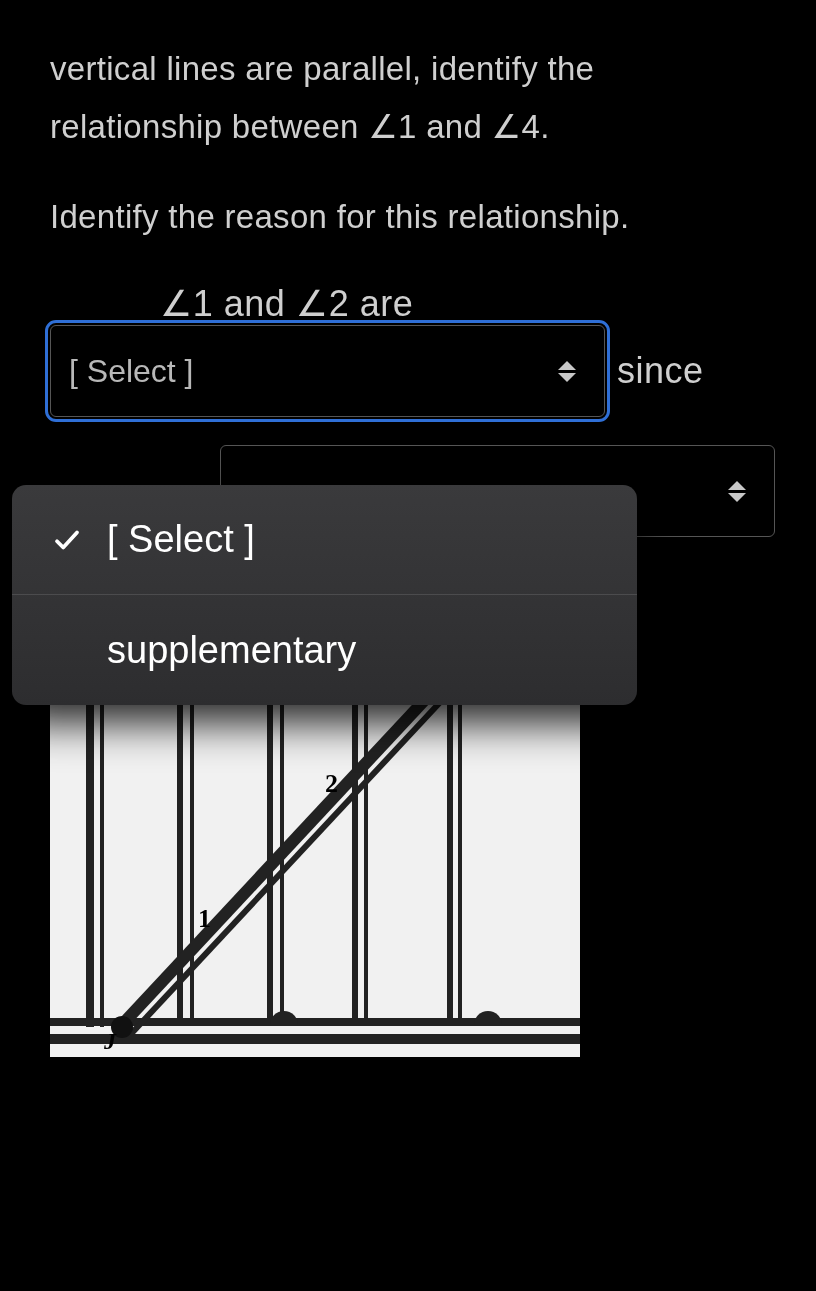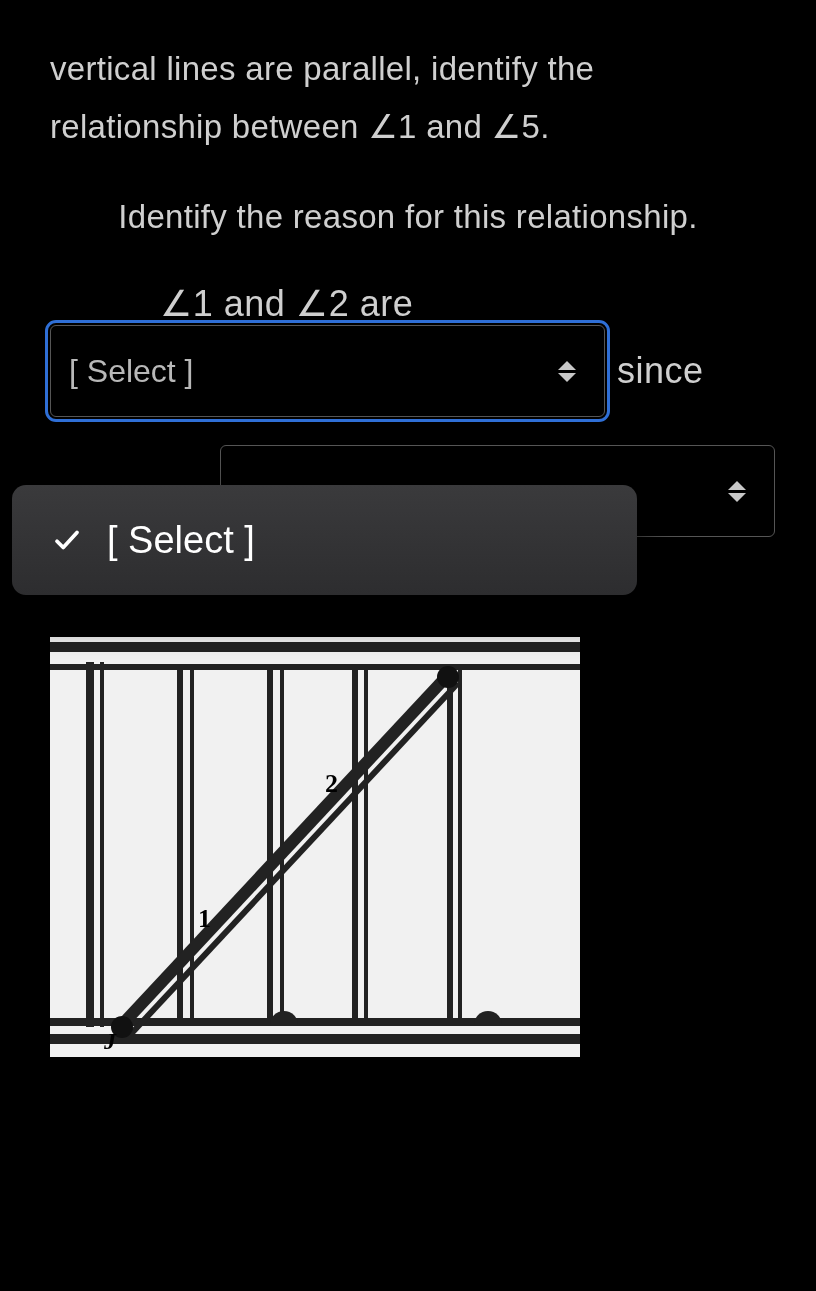--- a/index.html
+++ b/index.html
@@ -24,21 +24,20 @@
       font-weight: 300;
       letter-spacing: 0.3px;
     }
     .question-text-2 {
       font-size: 33px;
       line-height: 1.6;
       color: #cfcfcf;
       margin-top: 35px;
       font-weight: 300;
       letter-spacing: 0.3px;
-      text-align: center;
     }
     .answer-block {
       margin-top: 40px;
     }
     .angle-lead {
       font-size: 36px;
       color: #cfcfcf;
       margin-left: 110px;
       font-weight: 300;
       letter-spacing: 0.5px;
@@ -155,21 +154,21 @@
     }
     .diagram svg {
       width: 100%;
       height: 100%;
       display: block;
     }
   </style>
 </head>
 <body>
 
-<div class="question-text">vertical lines are parallel, identify the relationship between ∠1 and ∠5.</div>
+<div class="question-text">vertical lines are parallel, identify the relationship between ∠1 and ∠4.</div>
 <div class="question-text-2">Identify the reason for this relationship.</div>
 
 <div class="answer-block">
   <div class="angle-lead">∠1 and ∠2 are</div>
   <div class="select-row">
     <div class="select-wrap">
       <div class="select-focused">
         <span>[ Select ]</span>
         <span class="chevrons">
           <span class="chev-up"></span>
@@ -227,13 +226,17 @@
 
 <div class="dropdown">
   <div class="dropdown-item">
     <span class="check-col">
       <svg class="check-icon" viewBox="0 0 24 24" fill="none" stroke="#fff" stroke-width="3" stroke-linecap="round" stroke-linejoin="round">
         <polyline points="4 13 9 18 20 6"></polyline>
       </svg>
     </span>
     <span>[ Select ]</span>
   </div>
+  <div class="dropdown-item">
+    <span class="check-col"></span>
+    <span>supplementary</span>
+  </div>
 </div>
 
 </body></html>

